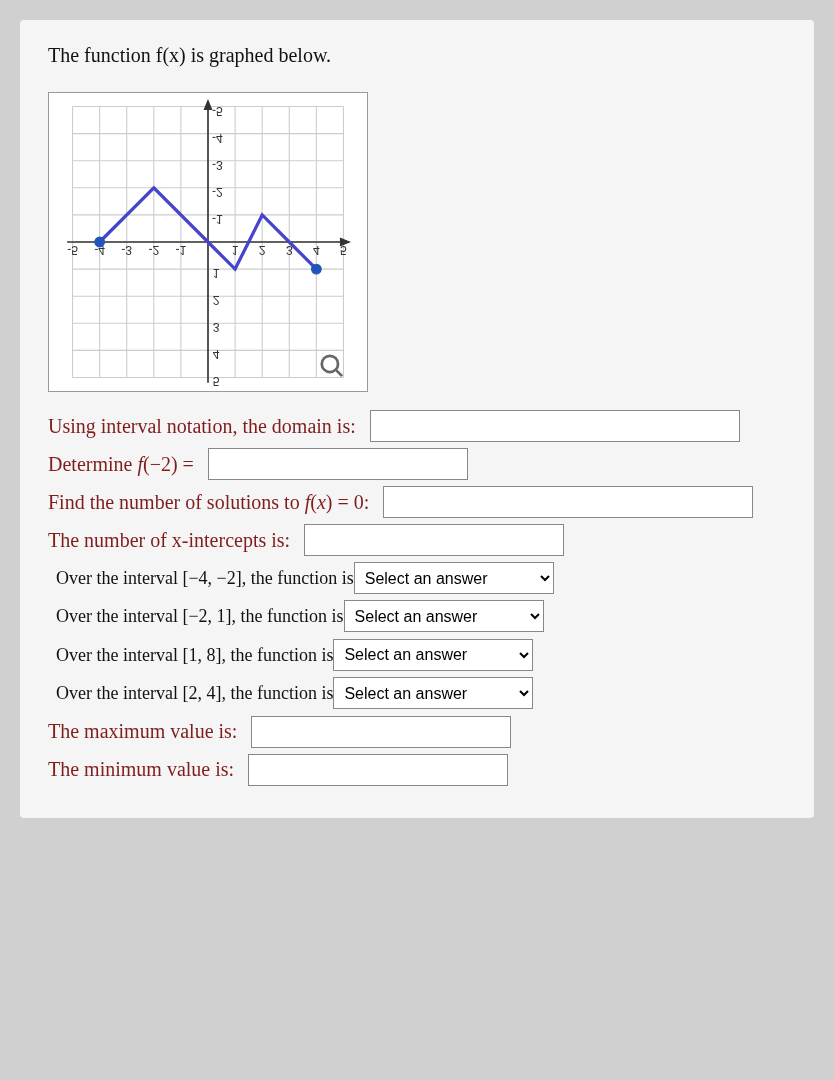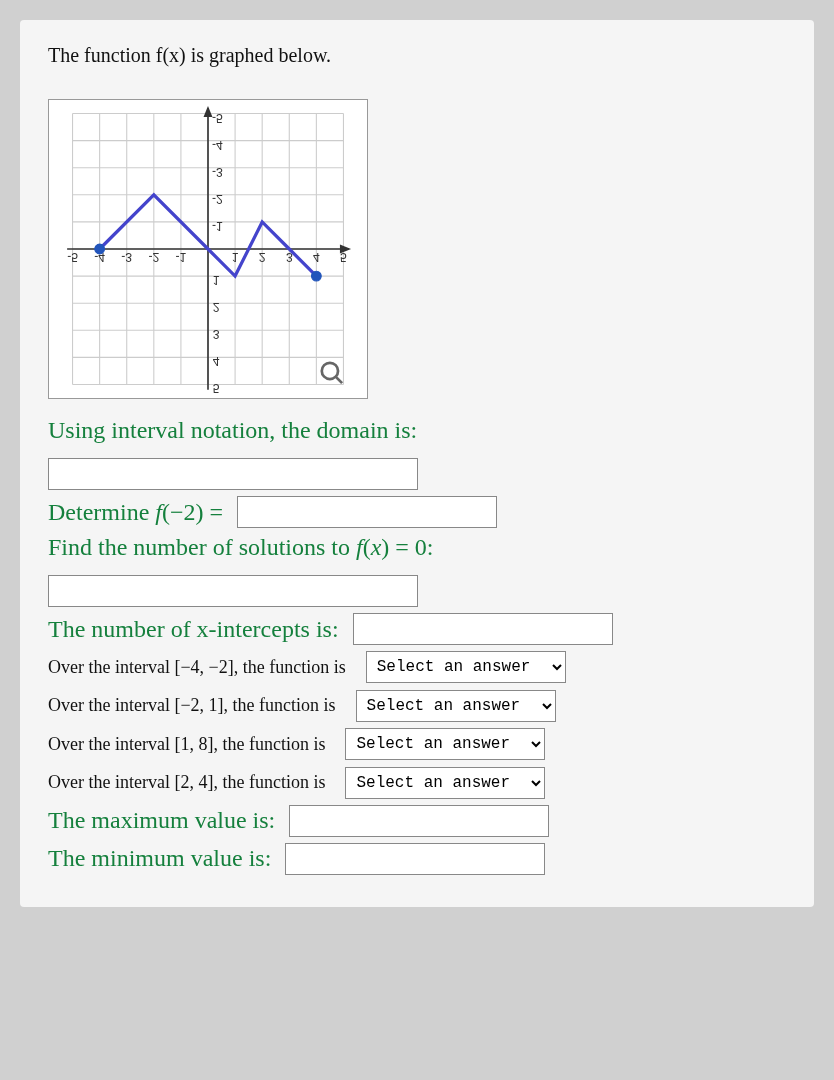--- a/index.html
+++ b/index.html
@@ -13,43 +13,43 @@
       padding: 20px;
     }
     .card {
       background: #f5f5f5;
       width: 794px;
       padding: 24px 28px 32px 28px;
       border-radius: 4px;
     }
     .title {
       font-size: 20px;
-      margin-bottom: 32px;
+      margin-bottom: 25px;
       color: #111;
     }
     .graph-container {
       display: flex;
       justify-content: flex-start;
       margin-bottom: 18px;
     }
     svg.graph {
       border: 1px solid #999;
       background: #fff;
     }
     .questions {
       display: flex;
       flex-direction: column;
       gap: 6px;
     }
     .q-row {
       display: flex;
       align-items: center;
       flex-wrap: wrap;
-      font-size: 24px;
-      color: #15803d;
+      font-size: 20px;
+      color: #7f1d1d;
       gap: 14px;
     }
     .answer-box {
       border: 1px solid #888;
       background: #fff;
       min-width: 260px;
       height: 32px;
       display: inline-block;
     }
     .answer-box-wide {
@@ -58,33 +58,34 @@
       min-width: 370px;
       height: 32px;
       display: inline-block;
     }
     .select-answer {
       border: 1px solid #888;
       background: #fff;
       height: 32px;
       padding: 0 6px;
       font-size: 16px;
-      font-family: Liberation Mono, monospace;
+      font-family: Liberation Sans, sans-serif;
       min-width: 200px;
       appearance: auto;
       -webkit-appearance: auto;
     }
     .interval-row {
       display: flex;
-      align-items: flex-end;
+      align-items: flex-start;
       flex-wrap: wrap;
       font-size: 18px;
       color: #111;
-      gap: 20px;
+      gap: 0;
       line-height: 1.8;
+      margin-left: 8px;
     }
   </style>
 </head>
 <body>
 
 <div class="card">
   <div class="title">The function f(x) is graphed below.</div>
 
   <div class="graph-container">
 

